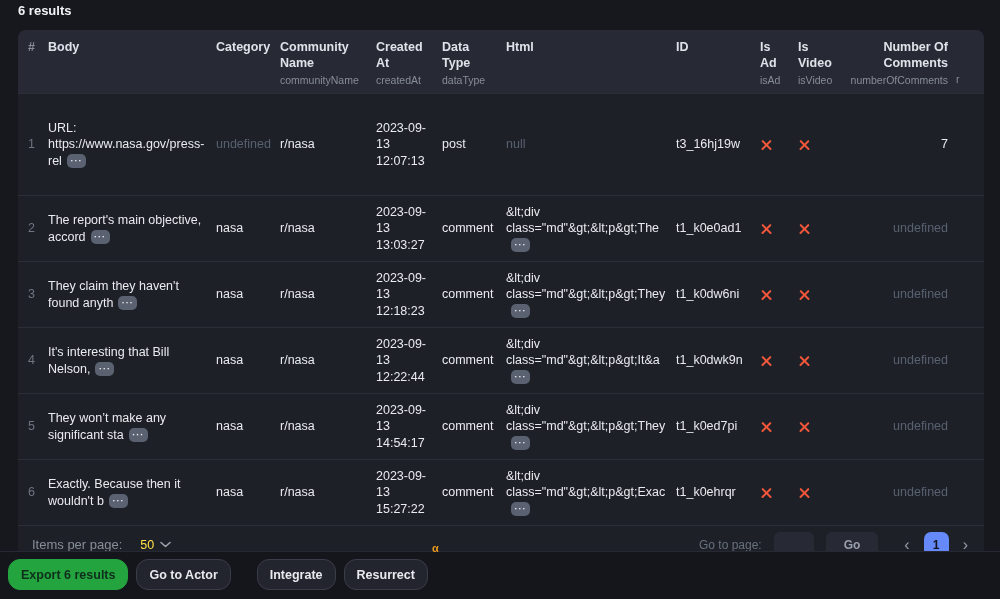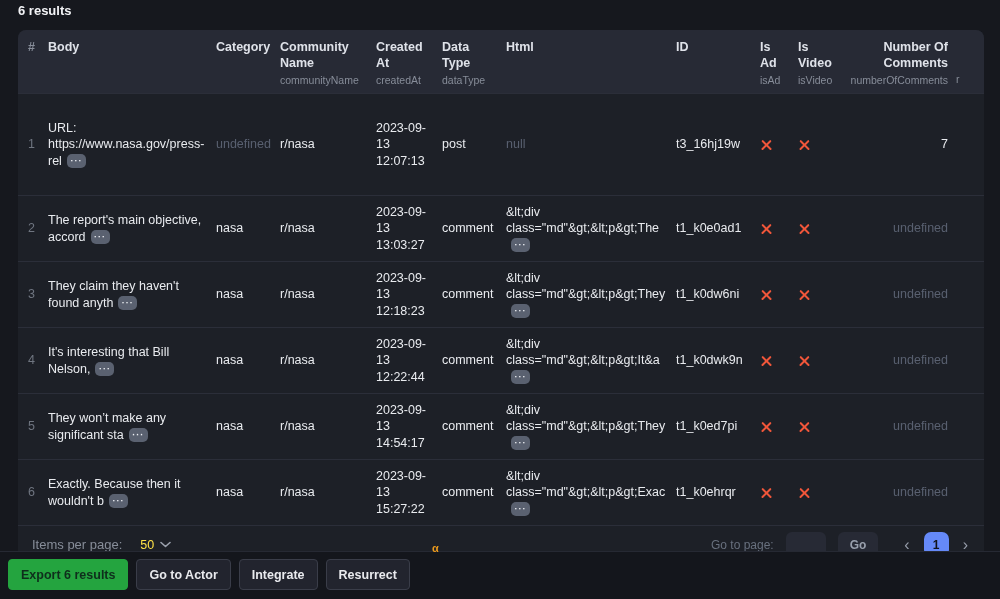--- a/index.html
+++ b/index.html
@@ -71,45 +71,45 @@
   .ipp-label{ font-size:13px; color:#878d99; }
   .ipp-value{ font-size:12.5px; color:#fde047; margin-left:18px; margin-right:6px; }
   .pager{ display:flex; align-items:center; gap:12px; }
   .goto-label{ font-size:12px; color:#68707e; }
   .goto-input{
     width:40px; height:25px; background:#272a35; border:none; border-radius:6px;
     color:#e9ebef; font-size:12px; padding:0 6px; outline:none;
     font-family:"Liberation Sans","DejaVu Sans",sans-serif;
   }
   .go-btn{
-    height:25px; padding:0 12px; background:#272a35; border:none; border-radius:6px;
+    height:25px; padding:0 18px; background:#272a35; border:none; border-radius:6px;
     color:#99a0ad; font-size:12px; font-weight:700; cursor:pointer;
     font-family:"Liberation Sans","DejaVu Sans",sans-serif;
   }
   .pg-arrow{ color:#959ba8; font-size:16px; line-height:1; cursor:pointer; padding:0 2px; }
   .pg-prev{ margin-left:12px; }
   .pg-current{
     width:25px; height:25px; background:#6589f8; border-radius:7px;
     color:#11131a; font-size:12px; font-weight:700;
     display:flex; align-items:center; justify-content:center; cursor:pointer;
   }
   
   .action-bar{
     position:absolute; left:0; right:0; top:551px; height:48px;
     background:#14161c; border-top:1px solid #262933; z-index:5;
     display:flex; align-items:flex-start; padding:7px 0 0 8px; gap:8px;
   }
   .btn{
-    height:31px; padding:0 12px; border-radius:4px;
+    height:31px; padding:0 12px; border-radius:12px;
     background:#22242e; border:1px solid #3a3d49; color:#e9eaee;
     font-size:12.5px; font-weight:700; cursor:pointer;
     font-family:"Liberation Sans","DejaVu Sans",sans-serif;
   }
   .btn-primary{ background:#24a43f; border:1px solid #24a43f; color:#0f2e1c; }
-  .btn-gap{ margin-left:0; }
+  .btn-gap{ margin-left:18px; }
   .alpha-badge{
     position:absolute; left:432px; top:-10px; z-index:6;
     color:#ec9a1c; font-size:11px; font-weight:700;
   }
   svg.chev{ display:block; }
 </style>
 </head>
 <body>
 
 <div class="results-count">6 results</div>

